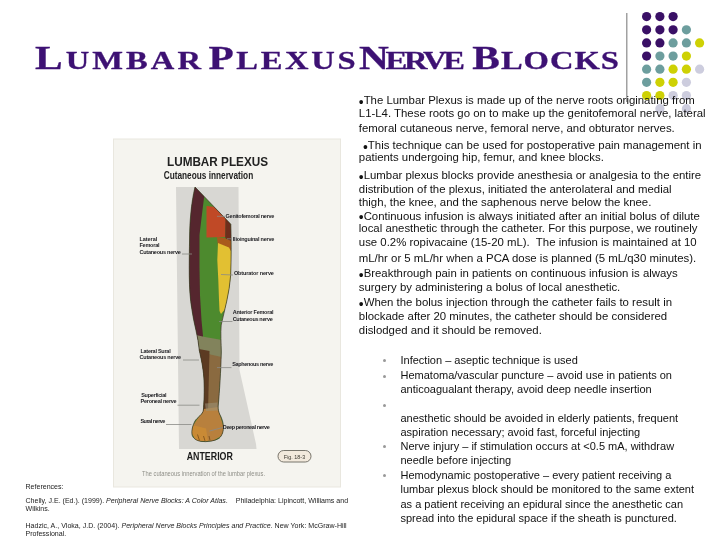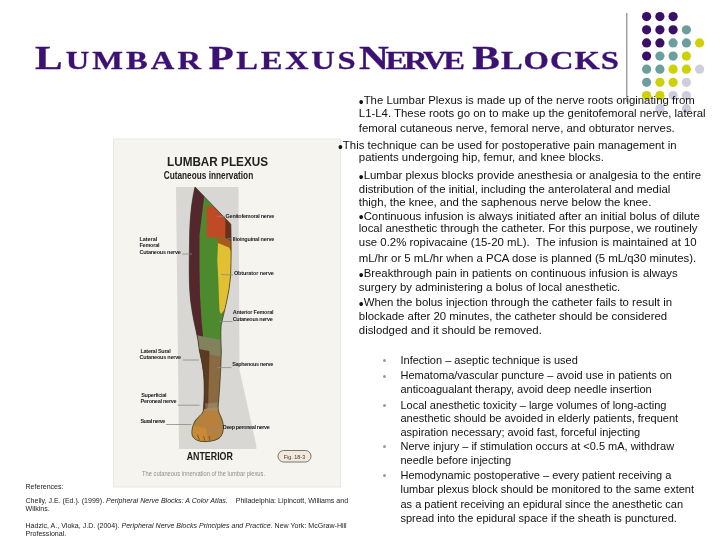--- a/index.html
+++ b/index.html
@@ -138,40 +138,39 @@
 <circle cx="673.1" cy="95.5" r="4.6" fill="#cdcdde"></circle>
 <circle cx="686.4" cy="95.5" r="4.6" fill="#cdcdde"></circle>
 <circle cx="659.9" cy="108.7" r="4.6" fill="#cdcdde"></circle>
 <circle cx="686.4" cy="108.7" r="4.6" fill="#cdcdde"></circle>
 </svg>
 
 <div id="title"><span class="w1"><span class="bc">L</span><span class="sc">UMBAR</span></span><span class="gap" style="margin-right:3.5px"></span><span class="w2"><span class="bc">P</span><span class="sc">LEXUS</span></span><span class="gap" style="margin-right:0.5px"></span><span class="w3"><span class="bc">N</span><span class="sc">ERVE</span></span><span class="gap" style="margin-right:8.42px"></span><span class="w4"><span class="bc">B</span><span class="sc">LOCKS</span></span></div>
 <div class="ln" style="left:358.8px;top:93.90px"><span class="bu">•</span>The Lumbar Plexus is made up of the nerve roots originating from</div>
 <div class="ln" style="left:358.8px;top:108.35px">L1-L4. These roots go on to make up the genitofemoral nerve, lateral</div>
 <div class="ln" style="left:358.8px;top:122.80px">femoral cutaneous nerve, femoral nerve, and obturator nerves.</div>
-<div class="ln" style="left:338px;top:139.40px"><span class="bu">•</span>This technique can be used for postoperative pain management in</div>
+<div class="ln" style="left:363px;top:139.40px"><span class="bu">•</span>This technique can be used for postoperative pain management in</div>
 <div class="ln" style="left:358.8px;top:152.15px">patients undergoing hip, femur, and knee blocks.</div>
 <div class="ln" style="left:358.8px;top:169.45px"><span class="bu">•</span>Lumbar plexus blocks provide anesthesia or analgesia to the entire</div>
-<div class="ln" style="left:358.8px;top:183.90px">distribution of the initial, including the anterolateral and medial</div>
+<div class="ln" style="left:358.8px;top:183.90px">distribution of the plexus, initiated the anterolateral and medial</div>
 <div class="ln" style="left:358.8px;top:209.50px"><span class="bu">•</span>Continuous infusion is always initiated after an initial bolus of dilute</div>
 <div class="ln" style="left:358.8px;top:196.60px">thigh, the knee, and the saphenous nerve below the knee.</div>
 <div class="ln" style="left:358.8px;top:222.95px">local anesthetic through the catheter. For this purpose, we routinely</div>
 <div class="ln" style="left:358.8px;top:237.20px">use 0.2% ropivacaine (15-20 mL).&nbsp; The infusion is maintained at 10</div>
 <div class="ln" style="left:358.8px;top:252.85px">mL/hr or 5 mL/hr when a PCA dose is planned (5 mL/q30 minutes).</div>
 <div class="ln" style="left:358.8px;top:267.10px"><span class="bu">•</span>Breakthrough pain in patients on continuous infusion is always</div>
 <div class="ln" style="left:358.8px;top:281.55px">surgery by administering a bolus of local anesthetic.</div>
 <div class="ln" style="left:358.8px;top:296.30px"><span class="bu">•</span>When the bolus injection through the catheter fails to result in</div>
 <div class="ln" style="left:358.8px;top:310.75px">blockade after 20 minutes, the catheter should be considered</div>
 <div class="ln" style="left:358.8px;top:325.20px">dislodged and it should be removed.</div>
 <div class="ln sub" style="left:400.5px;top:355.15px">Infection – aseptic technique is used</div>
 <div class="sdot" style="left:383.4px;top:359.35px"></div>
 <div class="ln sub" style="left:400.5px;top:370.40px">Hematoma/vascular puncture – avoid use in patients on</div>
 <div class="sdot" style="left:383.4px;top:374.60px"></div>
 <div class="ln sub" style="left:400.5px;top:384.15px">anticoagualant therapy, avoid deep needle insertion</div>
-<div class="ln sub" style="left:400.5px;top:399.65px">Local anesthetic toxicity – large volumes of long-acting</div>
 <div class="sdot" style="left:383.4px;top:403.85px"></div>
 <div class="ln sub" style="left:400.5px;top:413.40px">anesthetic should be avoided in elderly patients, frequent</div>
 <div class="ln sub" style="left:400.5px;top:427.15px">aspiration necessary; avoid fast, forceful injecting</div>
 <div class="ln sub" style="left:400.5px;top:440.90px">Nerve injury – if stimulation occurs at &lt;0.5 mA, withdraw</div>
 <div class="sdot" style="left:383.4px;top:445.10px"></div>
 <div class="ln sub" style="left:400.5px;top:454.65px">needle before injecting</div>
 <div class="ln sub" style="left:400.5px;top:469.90px">Hemodynamic postoperative – every patient receiving a</div>
 <div class="sdot" style="left:383.4px;top:474.10px"></div>
 <div class="ln sub" style="left:400.5px;top:484.40px">lumbar plexus block should be monitored to the same extent</div>
 <div class="ln sub" style="left:400.5px;top:498.90px">as a patient receiving an epidural since the anesthetic can</div>

